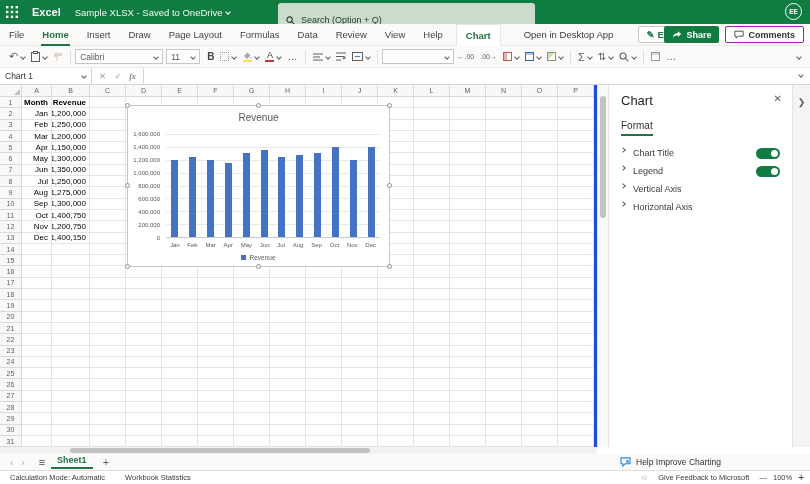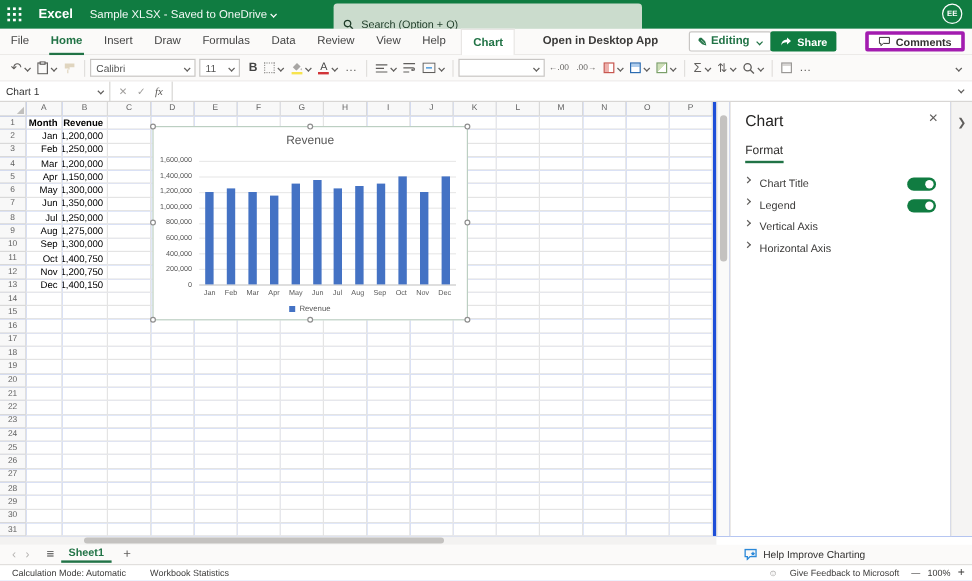--- a/index.html
+++ b/index.html
@@ -17,25 +17,25 @@
   #doc-title { font-size:9.5px; opacity:.95; }
   #searchbox { position:absolute; left:278px; top:3px; width:257px; height:18px; background:#cbdccd; border-radius:3px; display:flex; align-items:center; padding:17px 8px; color:#1d3b27; font-size:9px; gap:6px; }
   #avatar { position:absolute; right:8px; top:3px; width:17px; height:17px; border:1px solid #fff; border-radius:50%; display:flex; align-items:center; justify-content:center; font-size:6.5px; font-weight:bold; }
 
   
   #menubar { position:absolute; left:0; top:24px; width:810px; height:22px; background:#fbfaf9; display:flex; align-items:center; font-size:9.5px; color:#444; border-bottom:1px solid #eceae8; }
   .menu-item { padding:0 9px; height:22px; display:flex; align-items:center; cursor:pointer; position:relative; white-space:nowrap; }
   .menu-item.active { font-weight:bold; color:#217346; }
   .menu-item.active::after { content:""; position:absolute; left:8px; right:8px; bottom:0; height:2px; background:#217346; }
   .menu-item.contextual { background:#fff; border:1px solid #e8e6e4; border-bottom:none; color:#217346; font-weight:bold; margin-left:4px; }
-  #open-desktop { margin-left:14px; color:#3b3a39;font-weight:bold; }
+  #open-desktop { margin-left:14px; color:#3b3a39; }
   #editing-btn { margin-left:16px; border:1px solid #c8c6c4; border-radius:2px; height:17px; padding:0 7px; display:flex; align-items:center; color:#217346; font-weight:bold; background:#fff; cursor:pointer; gap:3px; }
-  #menubar-right { position:absolute; right:6px; top:2px; display:flex; gap:24px; align-items:center; }
+  #menubar-right { position:absolute; right:6px; top:2px; display:flex; gap:6px; align-items:center; }
   #share-btn { background:#107C41; color:#fff; border-radius:2px; height:17px; padding:0 8px; display:flex; align-items:center; gap:4px; font-weight:bold; font-size:9px; cursor:pointer; }
-  #comments-btn { border:3px solid #a21caf; background:#fff; border-radius:2px; height:17px; padding:0 8px; display:flex; align-items:center; gap:4px; font-weight:bold; font-size:9px; color:#323130; cursor:pointer; }
+  #comments-btn { border:1px solid #a21caf; background:#fff; border-radius:2px; height:17px; padding:0 8px; display:flex; align-items:center; gap:4px; font-weight:bold; font-size:9px; color:#323130; cursor:pointer; }
 
   
   #toolbar { position:absolute; left:0; top:46px; width:810px; height:22px; background:#fbfaf9; border-bottom:1px solid #eceae8; display:flex; align-items:center; padding:0 6px; color:#605e5c; }
   .tool { display:flex; align-items:center; padding:0 3px; height:18px; cursor:pointer; }
   .tool.disabled { opacity:.4; }
   .tool-select { border:1px solid #c8c6c4; background:#fff; height:15px; display:flex; align-items:center; justify-content:space-between; padding:0 4px; font-size:8.5px; color:#555; cursor:pointer; }
   .istack { display:inline-flex; flex-direction:column; align-items:center; line-height:8px; font-size:9px; }
   .cbar { width:9px; height:2px; margin-top:1px; }
   .gridsq { width:9px; height:9px; border:1px solid #9a9896; }
 
@@ -141,20 +141,21 @@
   </div>
   <div id="avatar">EE</div>
 </div>
 
 <div id="menubar">
   <div id="menu-tabs" style="display:flex;">
       <div class="menu-item">File</div>
       <div class="menu-item active">Home</div>
       <div class="menu-item">Insert</div>
       <div class="menu-item">Draw</div>
+      <div class="menu-item">Page Layout</div>
       <div class="menu-item">Formulas</div>
       <div class="menu-item">Data</div>
       <div class="menu-item">Review</div>
       <div class="menu-item">View</div>
       <div class="menu-item">Help</div>
     </div>
   <div class="menu-item contextual">Chart</div>
   <div class="menu-item" id="open-desktop">Open in Desktop App</div>
   <div id="editing-btn">
     <span>✎</span>

